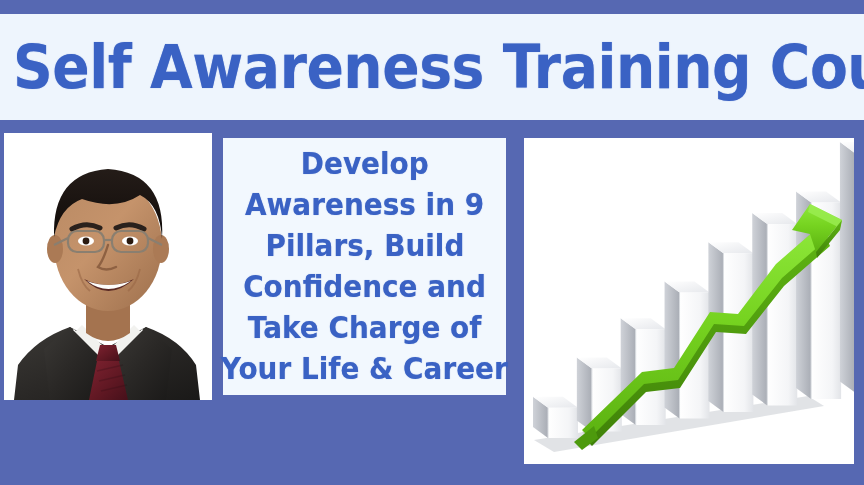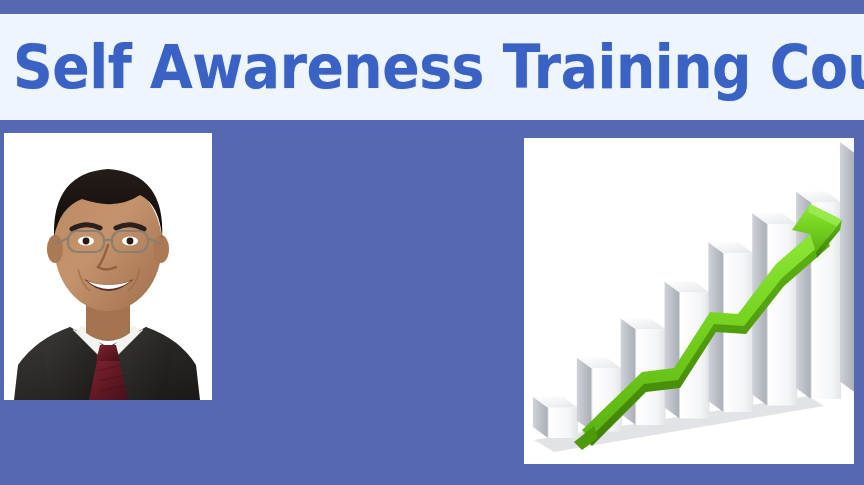--- a/index.html
+++ b/index.html
@@ -196,20 +196,30 @@
 
         <path d="M80 146 Q104 170 130 146 Q104 158 80 146 Z" fill="#5a2a24"></path>
         <path d="M83 148 Q104 164 127 148 Q104 156 83 148 Z" fill="#fdfdfb"></path>
 
         <path d="M74 136 Q78 152 86 158" stroke="#9a6846" stroke-width="1.8" fill="none" opacity="0.6"></path>
         <path d="M136 136 Q132 152 124 158" stroke="#9a6846" stroke-width="1.8" fill="none" opacity="0.6"></path>
       </svg>
     </div>
   </div>
 
+  <div class="promise-panel">
+    <div class="promise-inner">
+      <div class="promise-line">Develop</div>
+      <div class="promise-line">Awareness in 9</div>
+      <div class="promise-line">Pillars, Build</div>
+      <div class="promise-line">Confidence and</div>
+      <div class="promise-line">Take Charge of</div>
+      <div class="promise-line">Your Life &amp; Career</div>
+    </div>
+  </div>
 
   <div class="chart-frame">
     <div class="chart-inner">
       <svg id="chart-svg" viewBox="0 0 330 326" preserveAspectRatio="none" aria-hidden="true">
         <defs>
           <linearGradient id="barFront" x1="0" y1="0" x2="1" y2="0">
             <stop offset="0%" stop-color="#ffffff"></stop>
             <stop offset="70%" stop-color="#f4f5f7"></stop>
             <stop offset="100%" stop-color="#e2e4e8"></stop>
           </linearGradient>

